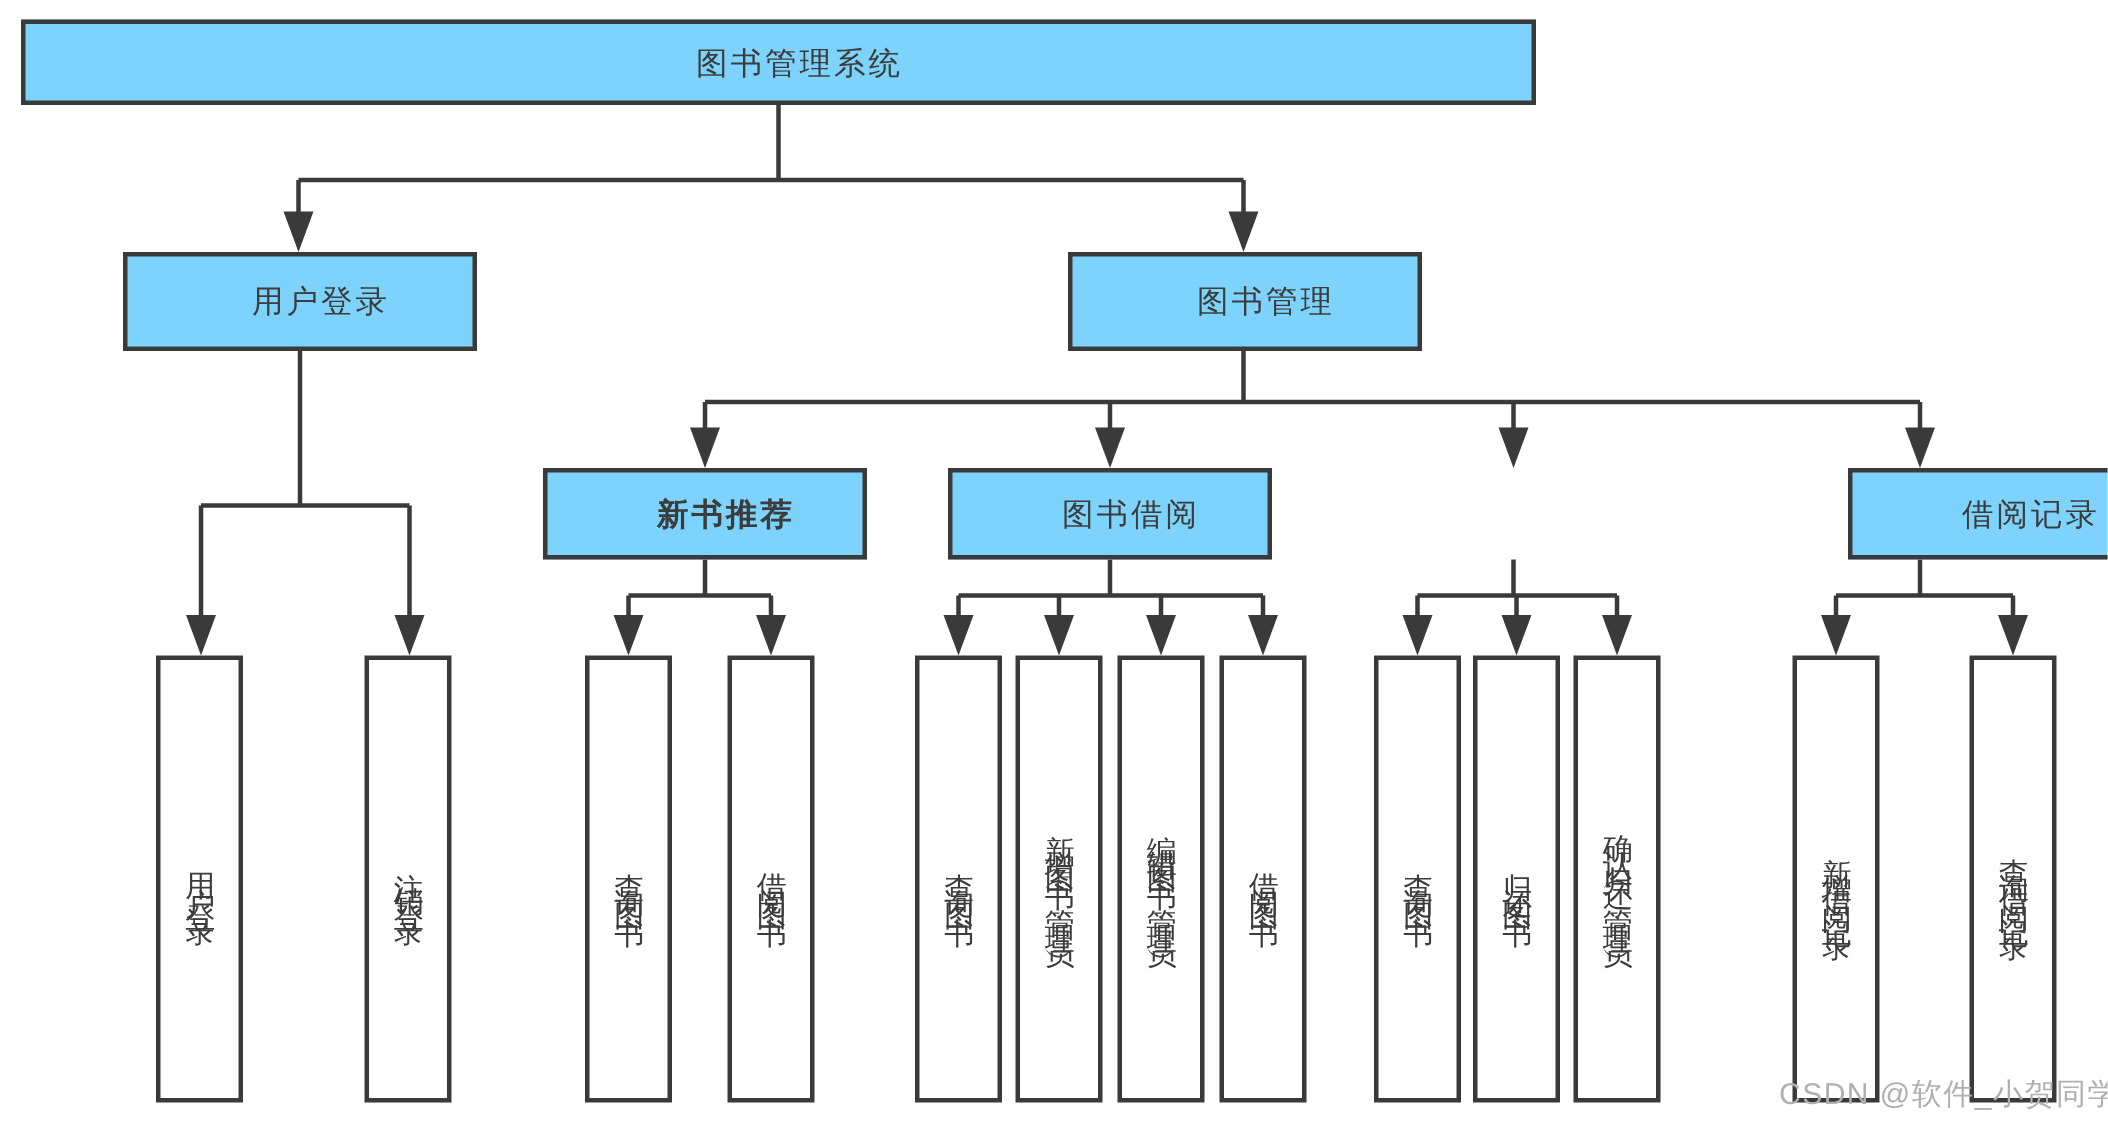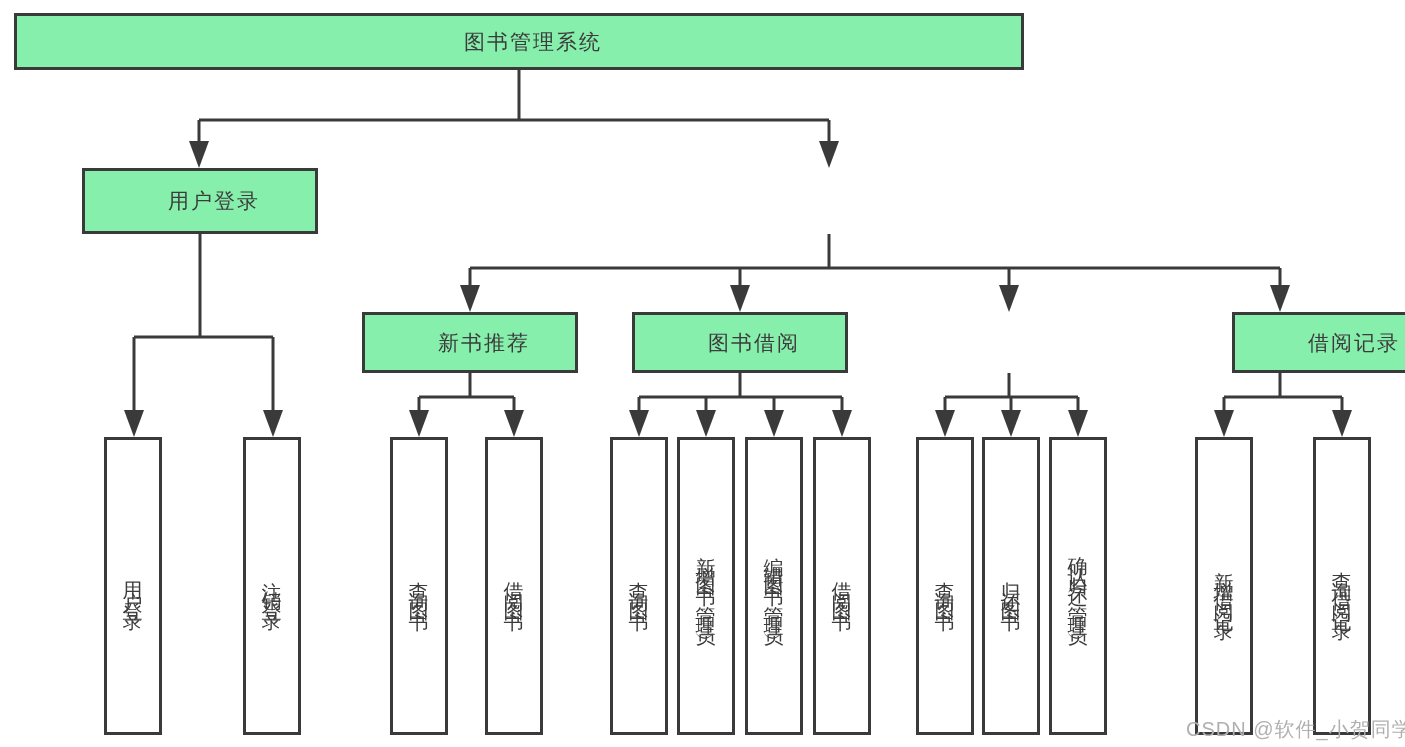--- a/index.html
+++ b/index.html
@@ -6,28 +6,28 @@
   html,body { background:#ffffff; }
   body {
     width:1405px; height:747px; position:relative; overflow:hidden;
     font-family:"Liberation Sans","DejaVu Sans",sans-serif;
     color:#3c3c3c;
   }
   .stage { position:absolute; left:0; top:0; width:1405px; height:747px; background:#fff; }
   svg.wires { position:absolute; left:0; top:0; width:1405px; height:747px; }
 
   .node {
-    position:absolute; background:#86efac; border:3px solid #3a3a3a;
+    position:absolute; background:#7dd3fc; border:3px solid #3a3a3a;
     display:flex; align-items:center; justify-content:center;
     font-size:21px; letter-spacing:2px; white-space:nowrap;padding-left:28px;
   }
   .root  { left:14px;  top:13px;  width:1010px; height:57px; }
   .b-user{ left:82px;  top:168px; width:236px;  height:66px; }
   .b-book{ left:712px; top:168px; width:236px;  height:66px; }
-  .m-new { left:362px; top:312px; width:216px;  height:61px; }
+  .m-new { left:362px; top:312px; width:216px;  height:61px;font-weight:bold; }
   .m-bor { left:632px; top:312px; width:216px;  height:61px;text-align:right; }
   .m-cur { left:900px; top:312px; width:218px;  height:61px; }
   .m-rec { left:1232px;top:312px; width:216px;  height:61px; }
 
   .leaf {
     position:absolute; top:437px; width:58px; height:298px;
     background:#fff; border:3px solid #3a3a3a;
     display:flex; align-items:center; justify-content:center;
     writing-mode:vertical-rl; text-orientation:mixed;
     font-size:20px; letter-spacing:10px; line-height:1;
@@ -99,20 +99,21 @@
       <polygon points="935,410 955,410 945,437" fill="#3a3a3a"></polygon>
       <polygon points="1001,410 1021,410 1011,437" fill="#3a3a3a"></polygon>
       <polygon points="1068,410 1088,410 1078,437" fill="#3a3a3a"></polygon>
       <polygon points="1214,410 1234,410 1224,437" fill="#3a3a3a"></polygon>
       <polygon points="1332,410 1352,410 1342,437" fill="#3a3a3a"></polygon>
     </svg>
 
   <div class="node root">图书管理系统</div>
 
   <div class="node b-user">用户登录</div>
+  <div class="node b-book">图书管理</div>
 
   <div class="node m-new">新书推荐</div>
   <div class="node m-bor">图书借阅</div>
   <div class="node m-rec">借阅记录</div>
 
   <div class="leaf lf1">用户登录</div>
   <div class="leaf lf2">注销登录</div>
   <div class="leaf lf3">查询图书</div>
   <div class="leaf lf4">借阅图书</div>
   <div class="leaf lf5">查询图书</div>

